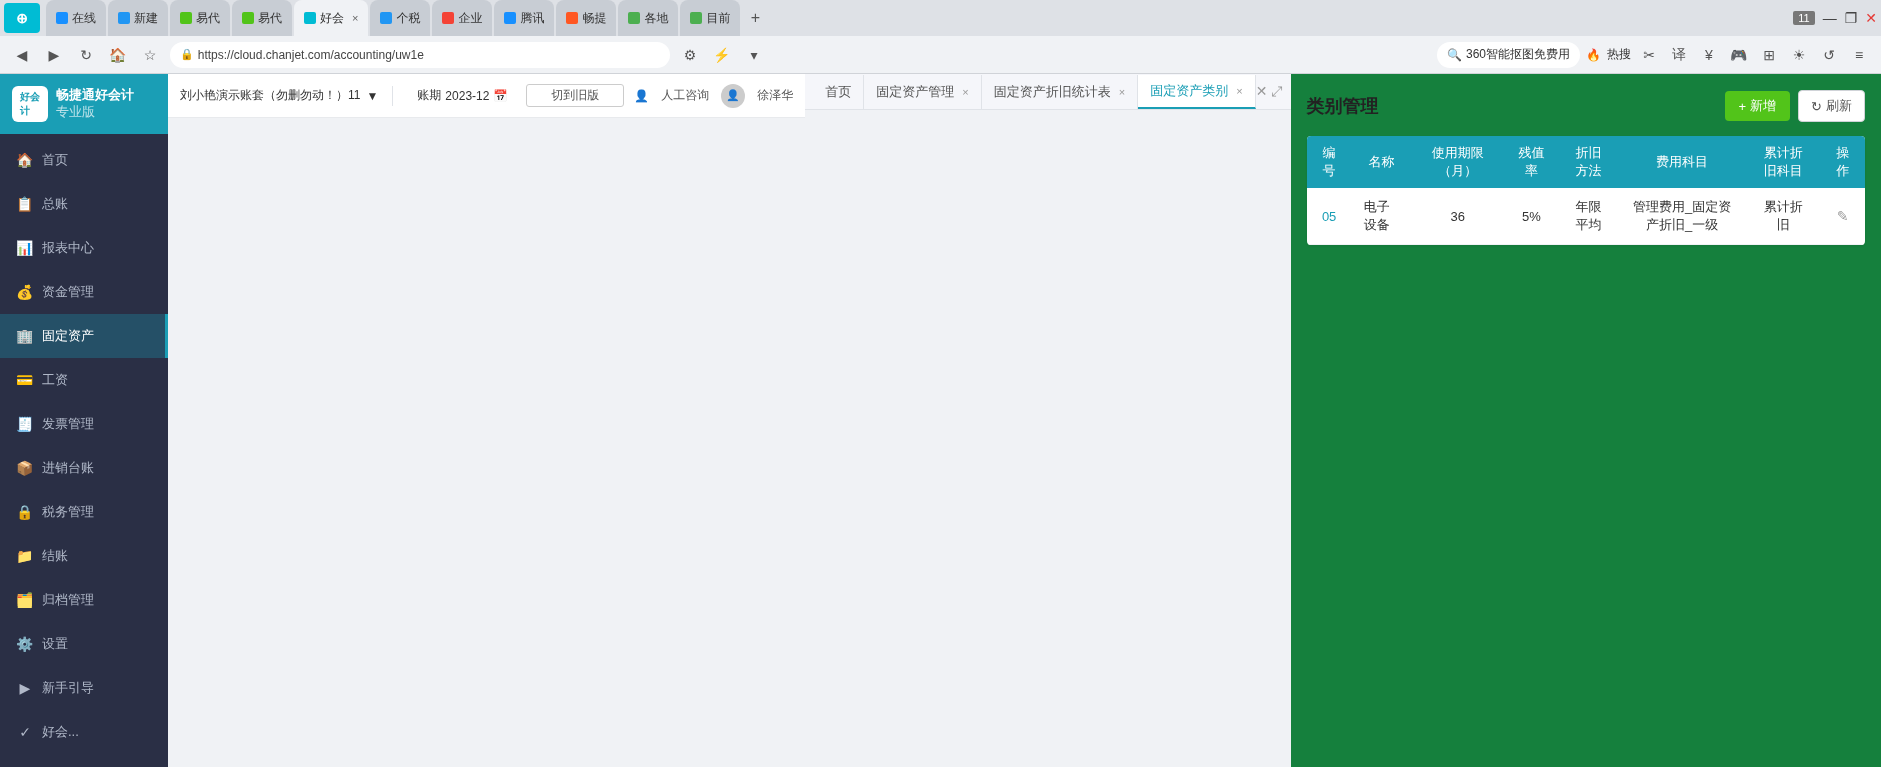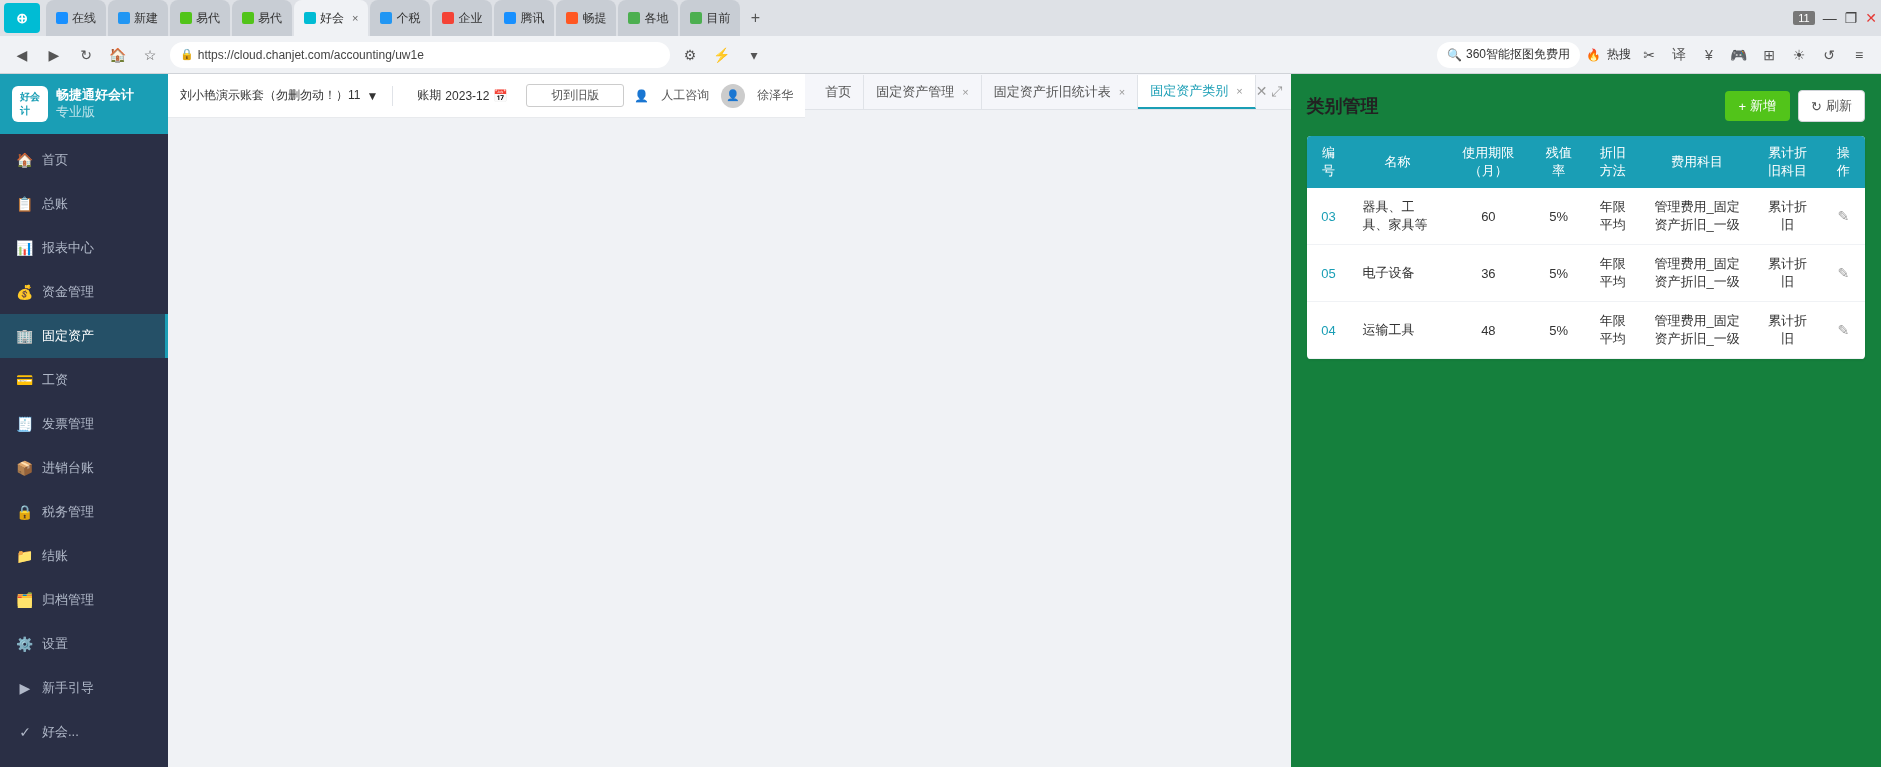--- a/index.html
+++ b/index.html
@@ -314,47 +314,27 @@
               <th>使用期限（月）</th>
               <th>残值率</th>
               <th>折旧方法</th>
               <th>费用科目</th>
               <th>累计折旧科目</th>
               <th>操作</th>
             </tr>
           </thead>
           <tbody>
             <tr>
-              <td class="id-col">03</td>
-              <td class="name-col">器具、工具、家具等</td>
-              <td>60</td>
-              <td>5%</td>
-              <td>年限平均</td>
-              <td>管理费用_固定资产折旧_一级</td>
-              <td>累计折旧</td>
-              <td><span class="edit-icon">✎</span></td>
-            </tr>
-            <tr>
               <td class="id-col">05</td>
               <td class="name-col">电子设备</td>
               <td>36</td>
               <td>5%</td>
               <td>年限平均</td>
               <td>管理费用_固定资产折旧_一级</td>
               <td>累计折旧</td>
               <td><span class="edit-icon">✎</span></td>
             </tr>
-            <tr>
-              <td class="id-col">04</td>
-              <td class="name-col">运输工具</td>
-              <td>48</td>
-              <td>5%</td>
-              <td>年限平均</td>
-              <td>管理费用_固定资产折旧_一级</td>
-              <td>累计折旧</td>
-              <td><span class="edit-icon">✎</span></td>
-            </tr>
           </tbody>
         </table>
       </div>
     </div>
   </div>
 </div>
 
 </body></html>

